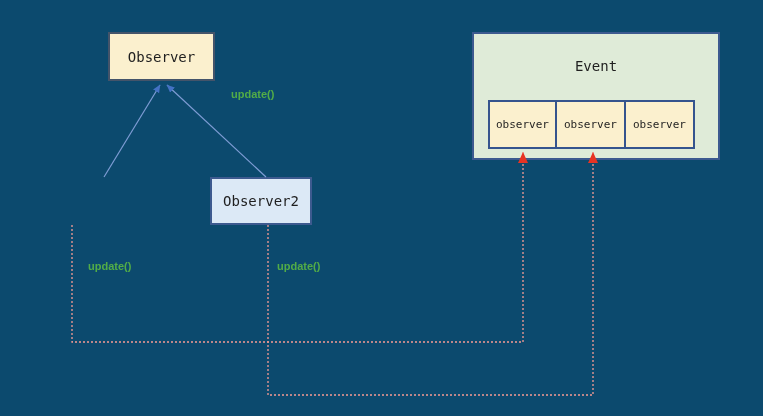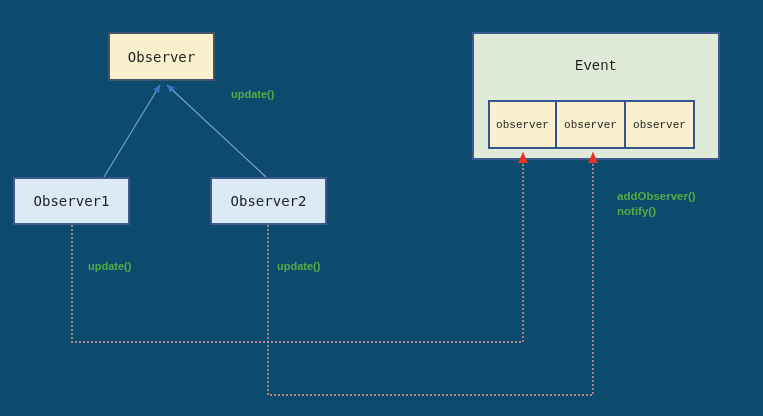--- a/index.html
+++ b/index.html
@@ -14,22 +14,22 @@
     position:absolute;
     box-sizing:border-box;
     display:flex;align-items:center;justify-content:center;
     font-size:14px;color:#1f1f1f;
   }
   .cream{background:#FBF0CE;border:2px solid #44546A;}
   .blue {background:#DCE9F6;border:2px solid #3D5A8F;}
   .green{background:#DFEBD8;border:2px solid #3D5A8F;}
   #observer-box {left:108px;top:32px;width:107px;height:49px;}
   #observer1-box{left:13px;top:177px;width:117px;height:48px;}
-  #observer2-box{left:210px;top:177px;width:117px;height:48px;}
-  #event-box{left:472px;top:32px;width:248px;height:128px;justify-content:flex-start;align-items:flex-start;font-family:Liberation Mono, monospace;}
+  #observer2-box{left:210px;top:177px;width:102px;height:48px;}
+  #event-box{left:472px;top:32px;width:248px;height:128px;justify-content:flex-start;align-items:flex-start;}
   #event-title{
     position:absolute;left:0;top:0;width:100%;height:64px;
     display:flex;align-items:center;justify-content:center;
     font-size:14px;color:#1f1f1f;
   }
   #slot-row{
     position:absolute;left:14px;top:66px;
     display:flex;
   }
   .slot{
@@ -57,23 +57,20 @@
 </style>
 </head>
 <body>
 
 <div id="canvas">
 
   <div class="box cream" id="observer-box">
     <span>Observer</span>
   </div>
 
-  <div class="box blue" id="observer1-box">
-    <span>Observer1</span>
-  </div>
 
   <div class="box blue" id="observer2-box">
     <span>Observer2</span>
   </div>
 
   <div class="box green" id="event-box">
     <div id="event-title">Event</div>
     <div id="slot-row">
       <div class="slot">
         <span>observer</span>
@@ -83,24 +80,20 @@
       </div>
       <div class="slot">
         <span>observer</span>
       </div>
     </div>
   </div>
 
   <div class="green-label" id="lbl-observer-update">update()</div>
   <div class="green-label" id="lbl-observer1-update">update()</div>
   <div class="green-label" id="lbl-observer2-update">update()</div>
-  <div class="green-label" id="lbl-event-methods">
-    <div>addObserver()</div>
-    <div>notify()</div>
-  </div>
 
   <svg id="arrow-layer" width="763" height="416" viewBox="0 0 763 416">
     <defs>
       <marker id="blueArrow" markerUnits="userSpaceOnUse" markerWidth="10" markerHeight="10" refX="7.5" refY="3.5" orient="auto">
         <path d="M0,0 L8,3.5 L0,7 Z" fill="#4472C4"></path>
       </marker>
       <marker id="redArrow" markerUnits="userSpaceOnUse" markerWidth="13" markerHeight="13" refX="11" refY="5" orient="auto">
         <path d="M0,0 L11,5 L0,10 Z" fill="#E63323"></path>
       </marker>
     </defs>

